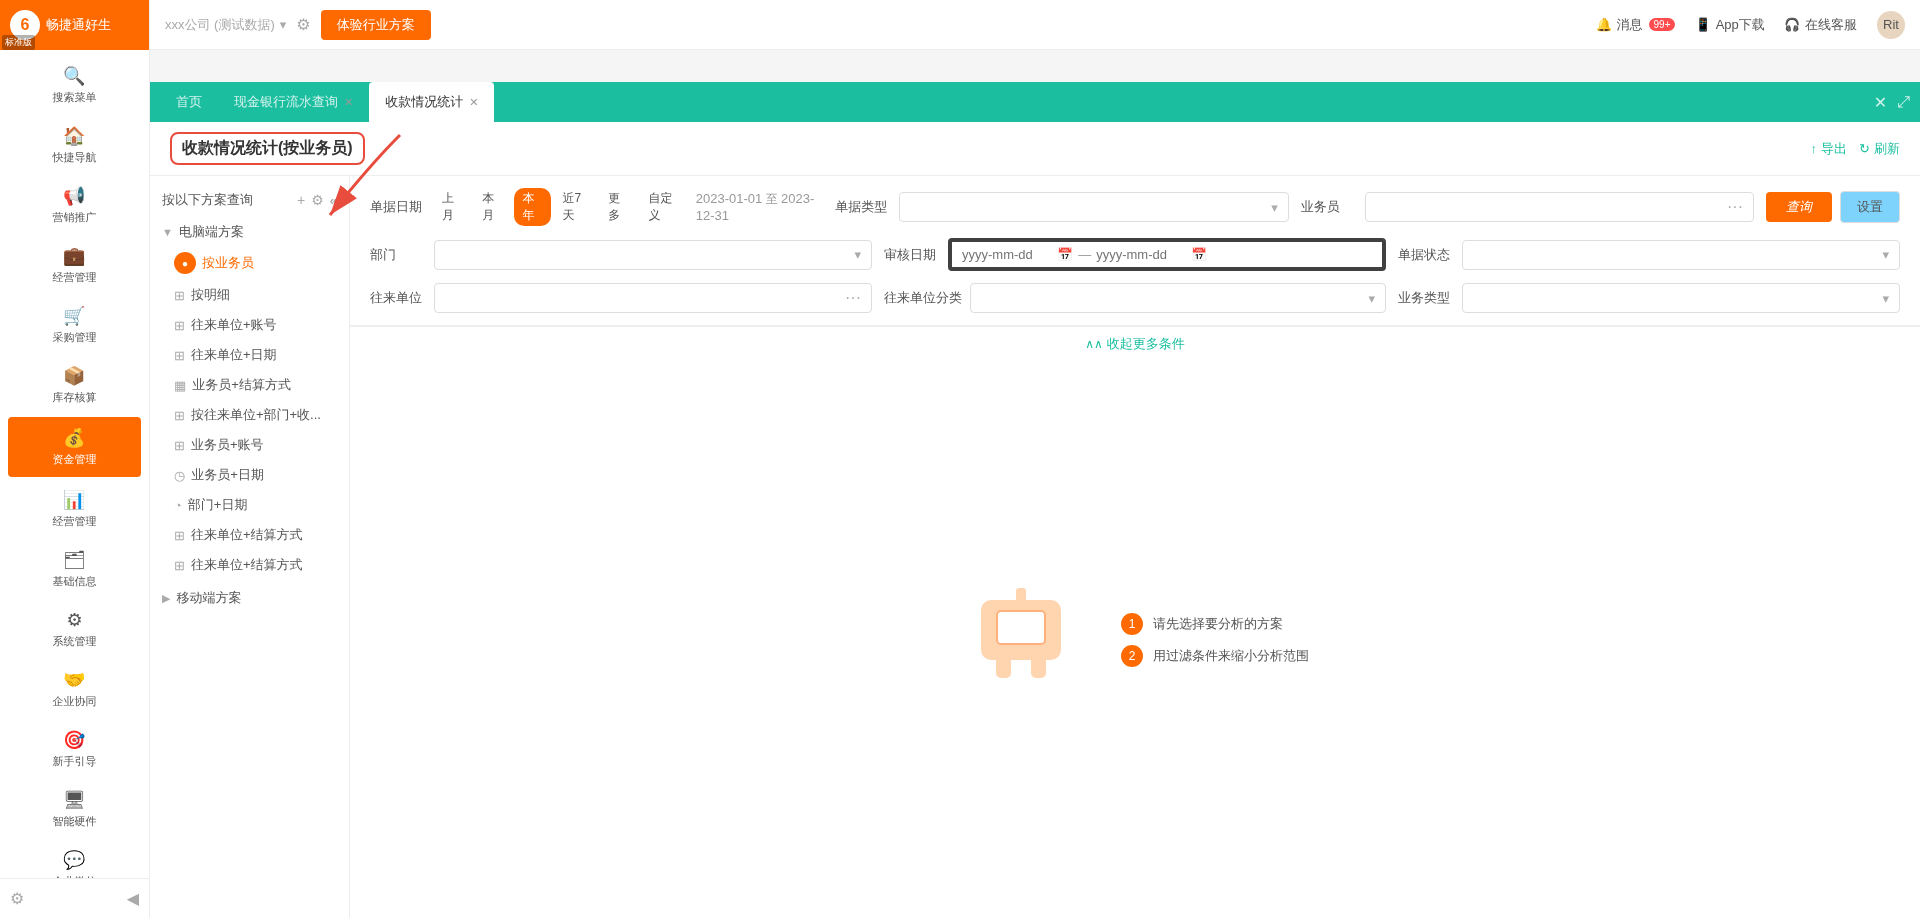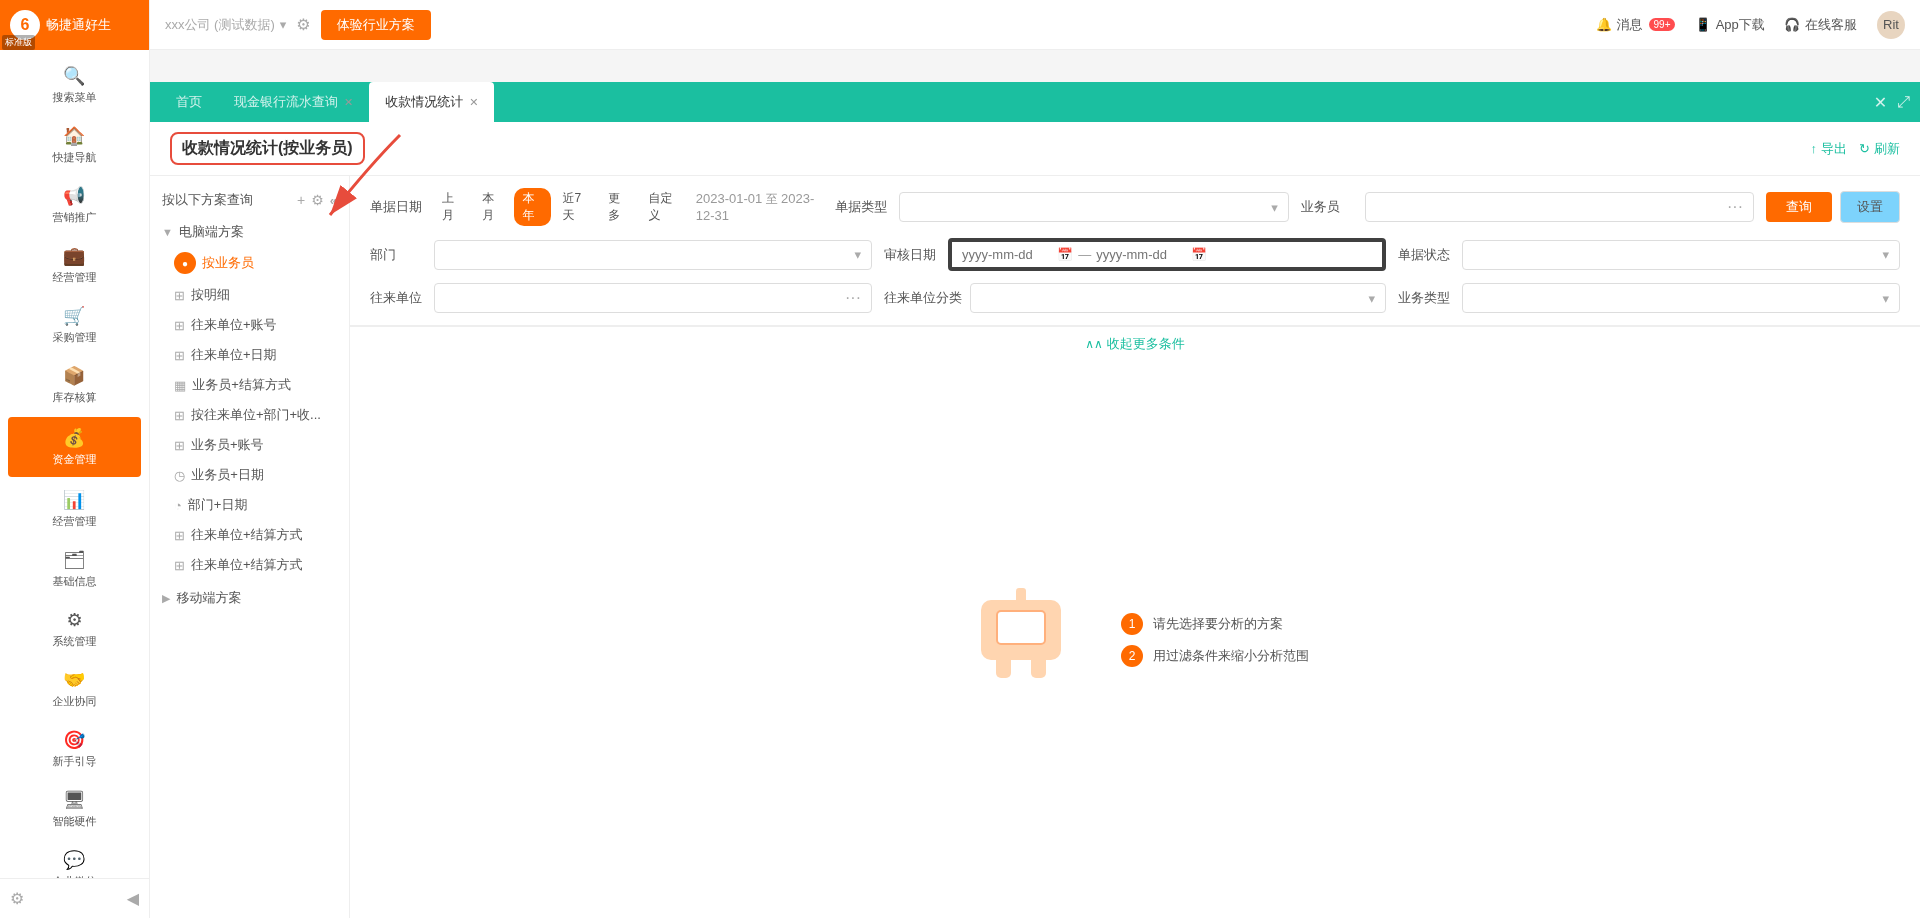--- a/index.html
+++ b/index.html
@@ -236,21 +236,21 @@
       background: #ff6a00; color: #fff; border-radius: 10px;
     }
     .date-range-text { font-size: 12px; color: #999; margin-left: 5px; }
 
     
     .filter-actions {
       display: flex; gap: 8px; align-items: center; margin-left: auto;
     }
     .query-btn {
       background: #ff6a00; color: #fff; border: none;
-      border-radius: 4px; padding: 6px 20px; cursor: pointer; font-size: 13px;
+      border-radius: 4px; padding: 6px 20px; cursor: pointer; font-size: 13px; font-style: italic;
     }
     .setting-btn {
       background: #7dd3fc; color: #555; border: 1px solid #ddd;
       border-radius: 4px; padding: 6px 16px; cursor: pointer; font-size: 13px;
     }
 
     
     .collapse-bar {
       display: flex; align-items: center; justify-content: center;
       padding: 8px; cursor: pointer; color: #1bbfa0; font-size: 12px;

